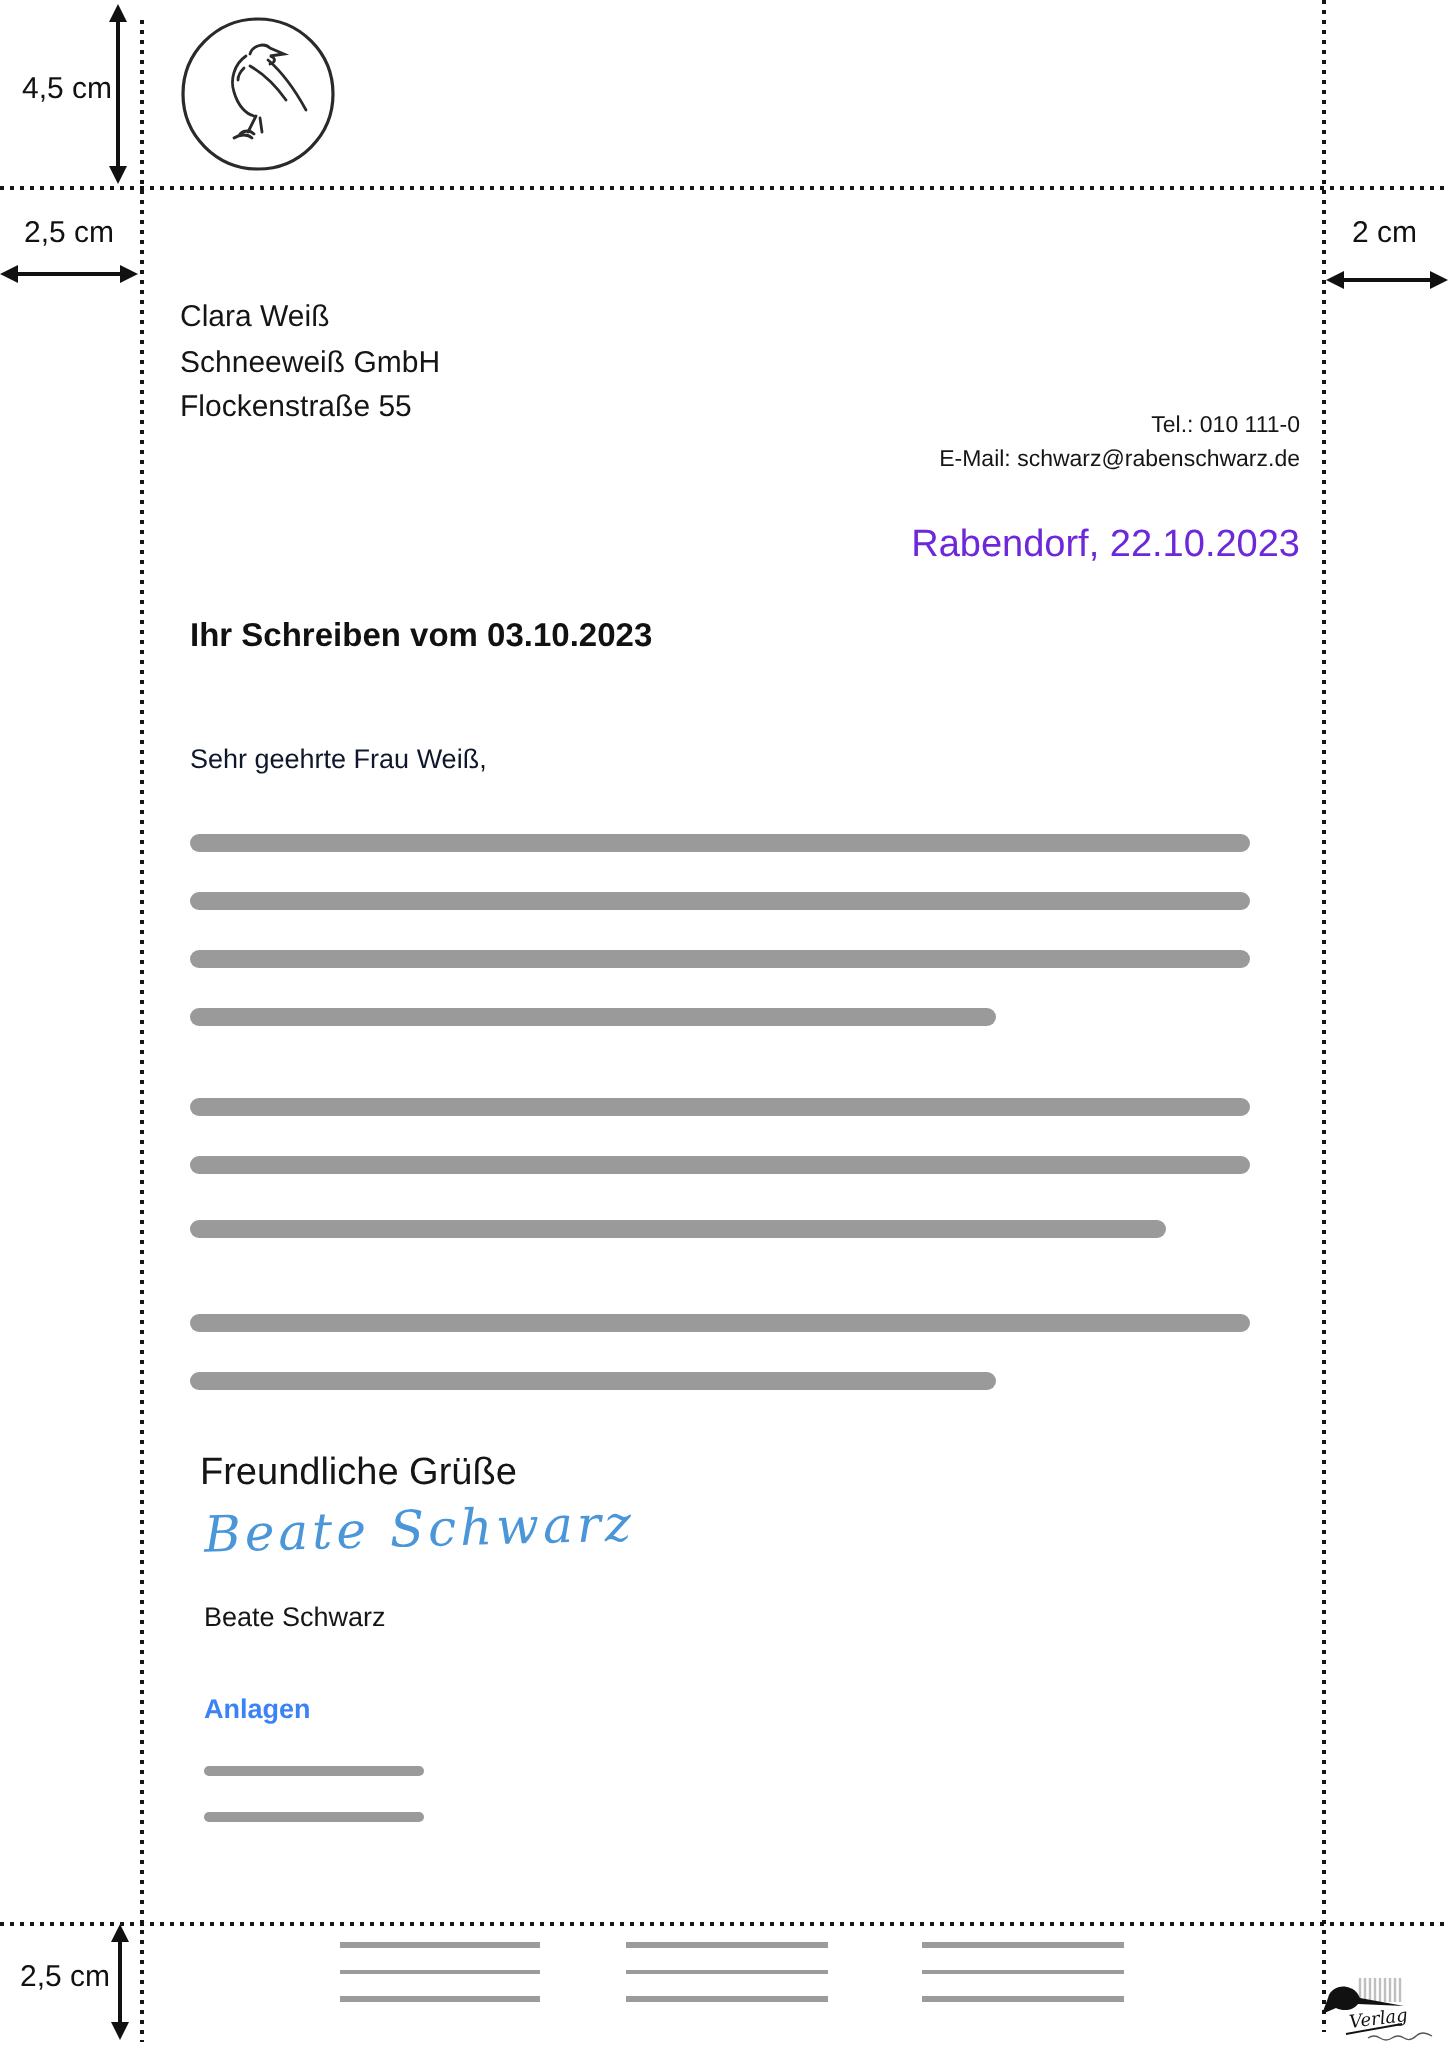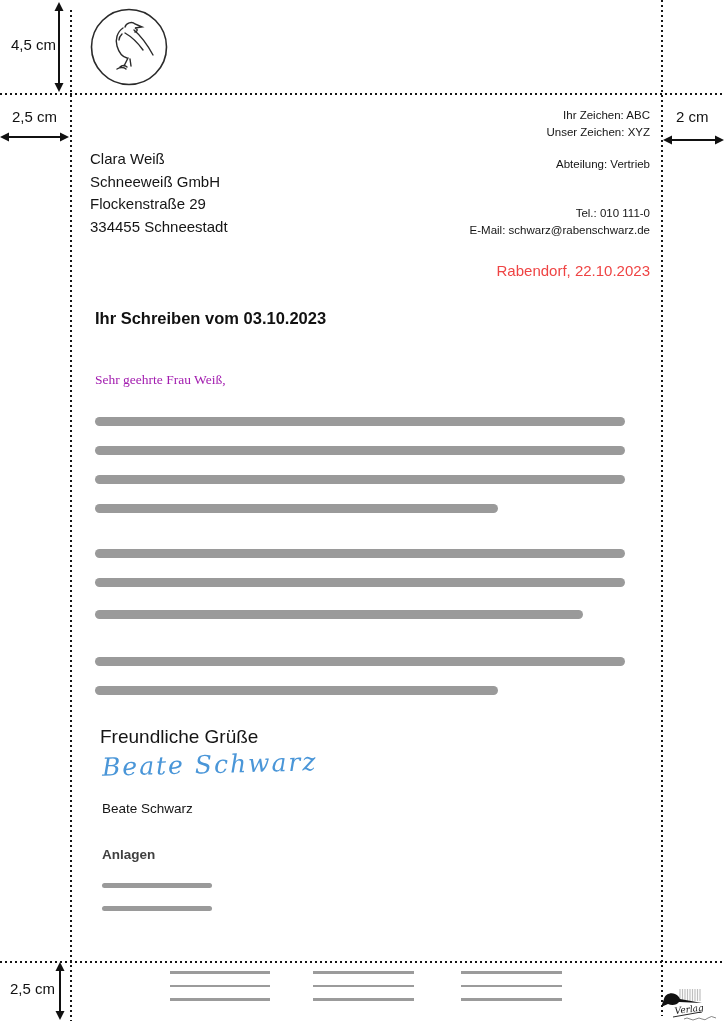--- a/index.html
+++ b/index.html
@@ -15,34 +15,34 @@
     background-image:repeating-linear-gradient(to bottom,#151515 0 2px,transparent 2px 5px);}
   
   .mlabel{position:absolute;font-size:15px;color:#111;white-space:nowrap;}
   
   .sender-line{position:absolute;left:90px;top:109px;font-size:11.5px;color:#151515;white-space:nowrap;}
   .recipient{position:absolute;left:90px;top:148px;font-size:15px;line-height:22.5px;color:#151515;}
   .right-col{position:absolute;right:74px;text-align:right;font-size:11.5px;line-height:16.5px;color:#151515;white-space:nowrap;}
   .refs{top:107px;}
   .contact{top:156px;}
   .comm{top:205px;}
-  .date-line{position:absolute;right:74px;top:262px;font-size:15px;color:#ef4444;}
+  .date-line{position:absolute;right:74px;top:262px;font-size:19px;color:#6d28d9;}
   .subject{position:absolute;left:95px;top:309px;font-size:16.5px;font-weight:bold;color:#111;}
-  .salutation{position:absolute;left:95px;top:372px;font-size:13.5px;color:#a21caf;font-family:Liberation Serif, serif;}
+  .salutation{position:absolute;left:95px;top:372px;font-size:13.5px;color:#0f172a;}
   
   .bars{position:absolute;left:95px;width:530px;}
   .bar{height:9px;border-radius:5px;background:#9a9a9a;margin-bottom:20px;}
   .p1{top:417px;} .p2{top:549px;} .p2b{top:610px;} .p3{top:657px;}
   .closing{position:absolute;left:100px;top:726px;font-size:19px;color:#151515;}
   .signature-script{
     position:absolute;left:102px;top:750px;font-family:"DejaVu Serif",serif;
     font-style:italic;font-size:25px;letter-spacing:2px;color:#4a96d8;
     transform:rotate(-1.5deg);white-space:nowrap;}
   .signature-name{position:absolute;left:102px;top:801px;font-size:13.5px;color:#151515;}
-  .attachments-heading{position:absolute;left:102px;top:847px;font-size:13.5px;font-weight:bold;color:#404040;}
+  .attachments-heading{position:absolute;left:102px;top:847px;font-size:13.5px;font-weight:bold;color:#3b82f6;}
   .attach-bars{position:absolute;left:102px;top:883px;width:110px;}
   .attach-bars .thinbar{height:5px;border-radius:2.5px;background:#9a9a9a;margin-bottom:18px;}
   
   .fcol{position:absolute;top:971px;}
   .fcol .fline{height:2.5px;background:#9b9b9b;margin-bottom:11px;}
   .fcol1{left:170px;width:100px;} .fcol2{left:313px;width:101px;} .fcol3{left:461px;width:101px;}
 </style>
 </head>
 <body>
 
@@ -91,30 +91,24 @@
       <path d="M34 28c-2 2-3 4-3 6"></path>
       <path d="M40 52l-4 8m6-7l1 7"></path>
       <path d="M32 61c2-2 5-2 7 0m-10 2c3-2 7-2 9 0"></path>
     </g>
   </svg>
 
 
   <div class="recipient">
       <div>Clara Weiß</div>
       <div>Schneeweiß GmbH</div>
-      <div>Flockenstraße 29</div>
-      <div>334455 Schneestadt</div>
+      <div>Flockenstraße 55</div>
     </div>
 
-  <div class="right-col refs">
-      <div>Ihr Zeichen: ABC</div>
-      <div>Unser Zeichen: XYZ</div>
-    </div>
   <div class="right-col contact">
-      <div>Abteilung: Vertrieb</div>
     </div>
   <div class="right-col comm">
       <div>Tel.: 010 111-0</div>
       <div>E-Mail: schwarz@rabenschwarz.de</div>
     </div>
 
   <div class="date-line">Rabendorf, 22.10.2023</div>
 
   <div class="subject">Ihr Schreiben vom 03.10.2023</div>
 

